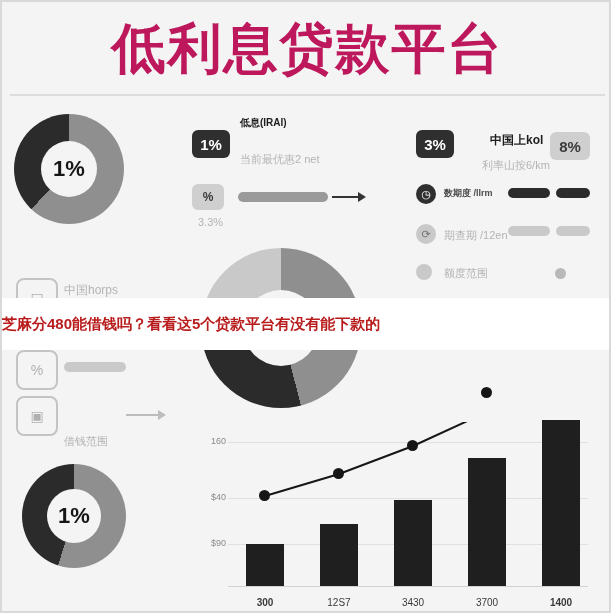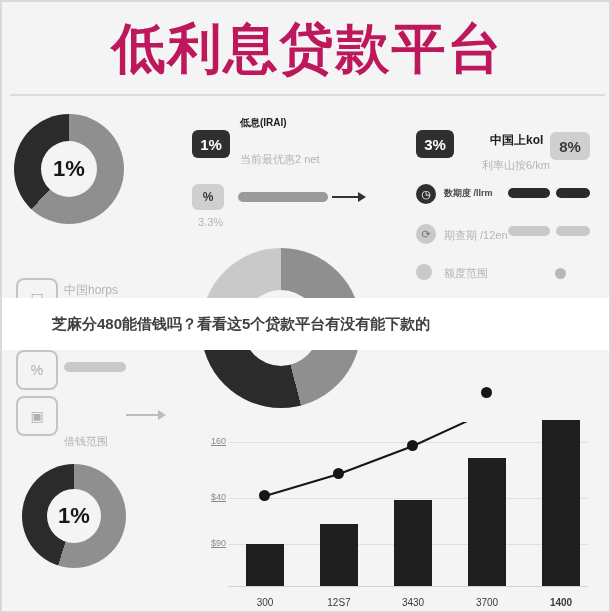--- a/index.html
+++ b/index.html
@@ -166,21 +166,20 @@
     height: 1px;
     background: #e0e0e0;
   }
   .ytick {
     position: absolute;
     left: 0;
     width: 28px;
     text-align: right;
     font-size: 9px;
     color: #8a8a8a;
-    text-decoration: underline;
   }
   .vbar {
     position: absolute;
     background: #1f1f1f;
     bottom: 26px;
   }
   .xtick {
     position: absolute;
     bottom: 4px;
     font-size: 10px;
@@ -214,24 +213,23 @@
     left: 0;
     top: 296px;
     width: 611px;
     height: 52px;
     background: #ffffff;
     display: flex;
     align-items: center;
     z-index: 40;
   }
   .caption-text {
-    padding-left: 50px;
     font-size: 15px;
     font-weight: bold;
-    color: #404040;
+    color: #b91c1c;
     white-space: nowrap;
   }
 </style>
 </head>
 <body>
 
 <div class="page">
 
   <div class="header">
     <div class="header-title">低利息贷款平台</div>
@@ -313,21 +311,21 @@
     <div class="vbar" style="left:270px; width:38px; height:128px;"></div>
     <div class="vbar" style="left:344px; width:38px; height:166px;"></div>
 
     <svg class="linepath" viewBox="0 0 400 190">
       <polyline points="67,74 141,52 215,24 289,-10 363,-36" fill="none" stroke="#161616" stroke-width="2"></polyline>
     </svg>
     <div class="lpoint" style="left:61px;  top:68px;"></div>
     <div class="lpoint" style="left:135px; top:46px;"></div>
     <div class="lpoint" style="left:209px; top:18px;"></div>
 
-    <div class="xtick" style="left:44px;">300</div>
+    <div class="xtick" style="left:44px;font-weight:bold;">300</div>
     <div class="xtick" style="left:118px;">12S7</div>
     <div class="xtick" style="left:192px;">3430</div>
     <div class="xtick" style="left:266px;">3700</div>
     <div class="xtick" style="left:340px;font-weight:bold;">1400</div>
   </div>
 
   <div class="lpoint" style="left:479px; top:385px; z-index:5;"></div>
   <div class="lpoint light" style="left:553px; top:266px; z-index:5;"></div>
 
   <div class="caption-band">

